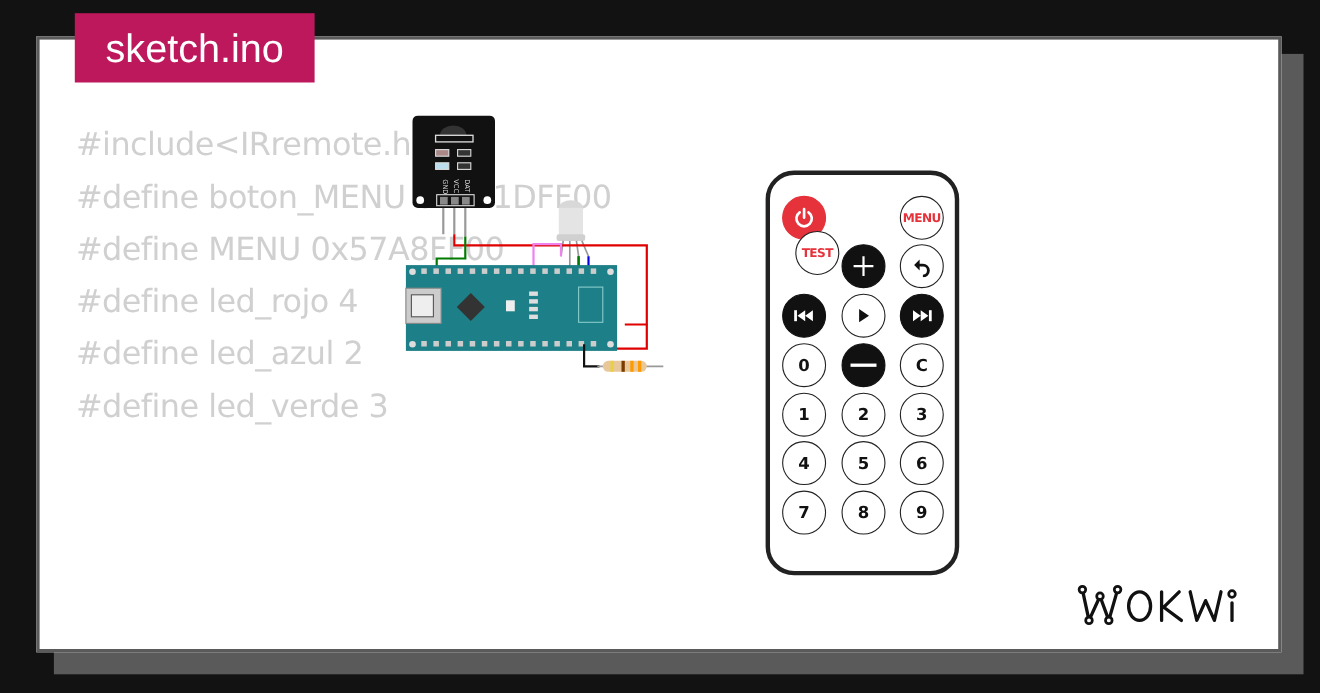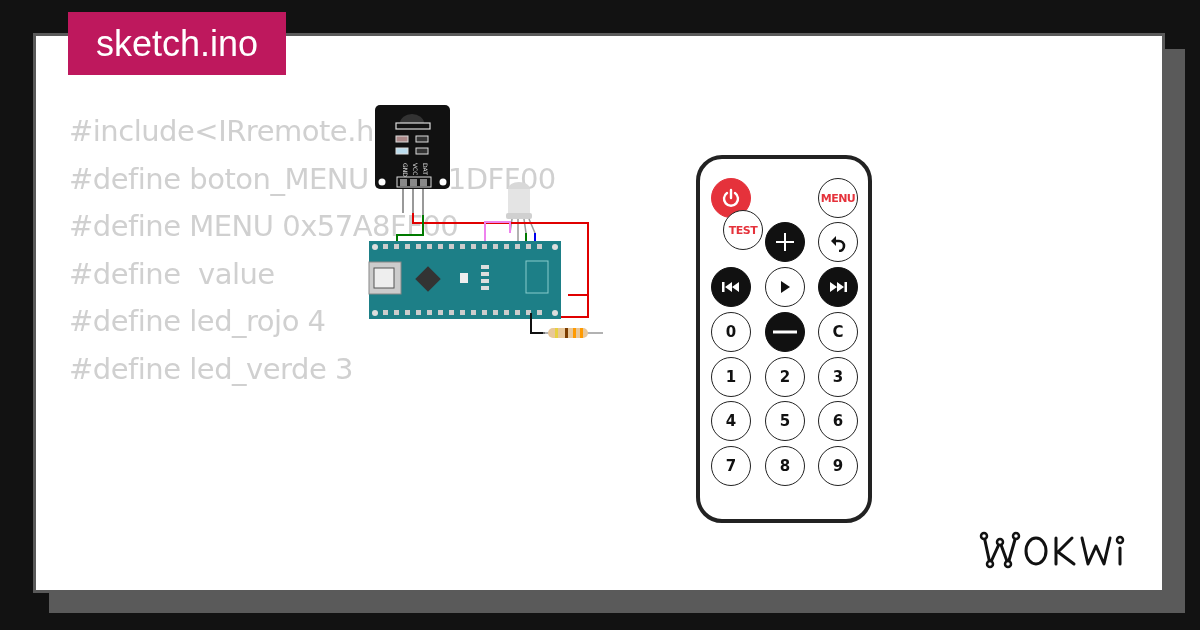--- a/index.html
+++ b/index.html
@@ -43,21 +43,21 @@
     .logo {
       position: absolute; left: 978px; top: 528px; z-index: 4;
     }
   </style>
 </head>
 <body>
 
 <div class="shadow"></div>
 
 <div class="panel">
-  <div class="code"><div>#include&lt;IRremote.h&gt;</div><div>#define boton_MENU 0xE21DFF00</div><div>#define MENU 0x57A8FF00</div><div>#define  value</div><div>#define led_rojo 4</div><div>#define led_verde 3</div></div>
+  <div class="code"><div>#include&lt;IRremote.h&gt;</div><div>#define boton_MENU 0xE21DFF00</div><div>#define MENU 0x57A8FF00</div><div>#define led_rojo 4</div><div>#define led_azul 2</div><div>#define led_verde 3</div></div>
 
   <svg class="circuit" width="290" height="240" viewBox="0 0 290 240">
 
     <g>
       <rect x="42" y="0" width="75" height="84" rx="5" fill="#111"></rect>
       <path d="M67 18 a12 9 0 0 1 24 0 z" fill="#333"></path>
       <rect x="63" y="18" width="34" height="6" fill="none" stroke="#ddd" stroke-width="1.2"></rect>
       <rect x="63" y="31" width="12" height="6" fill="#a88" stroke="#ddd" stroke-width="1"></rect>
       <rect x="83" y="31" width="12" height="6" fill="#333" stroke="#ddd" stroke-width="1"></rect>
       <rect x="63" y="43" width="12" height="6" fill="#bde" stroke="#ddd" stroke-width="1"></rect>

